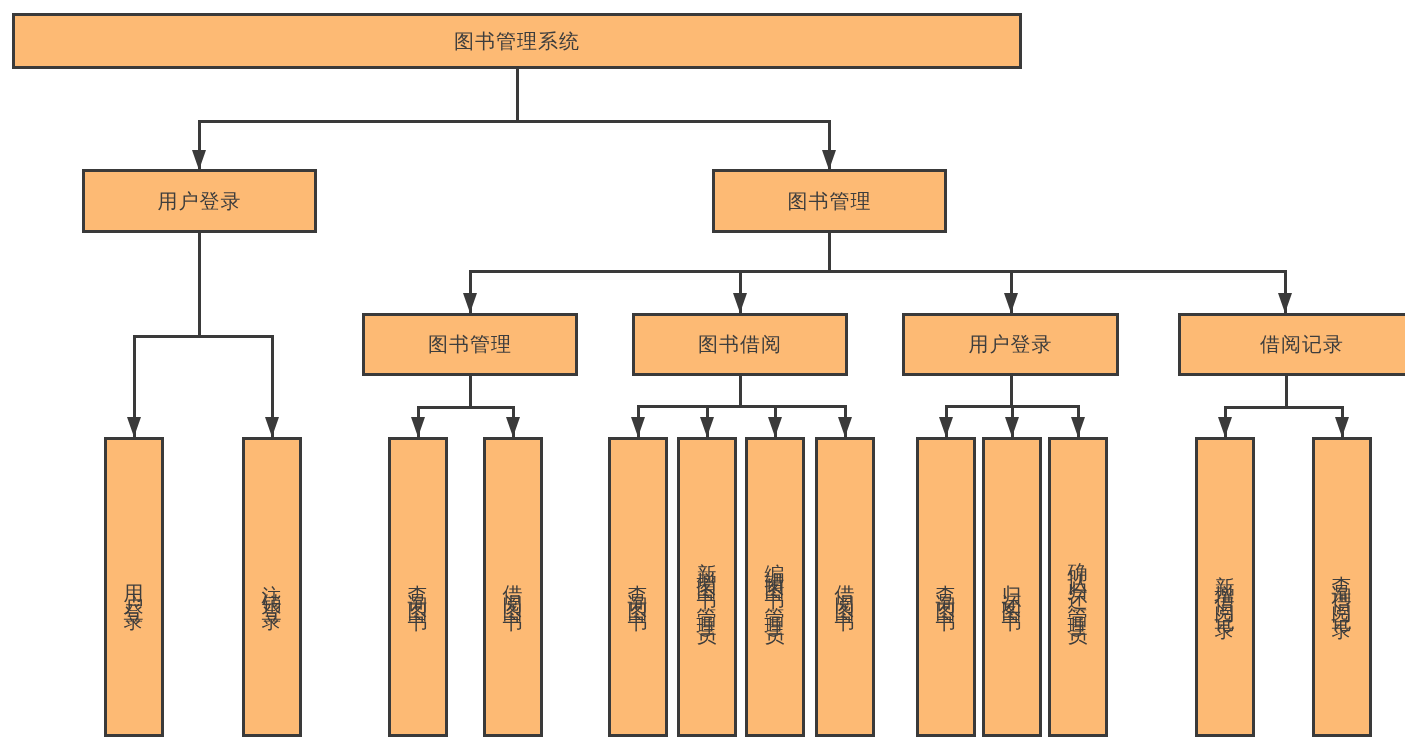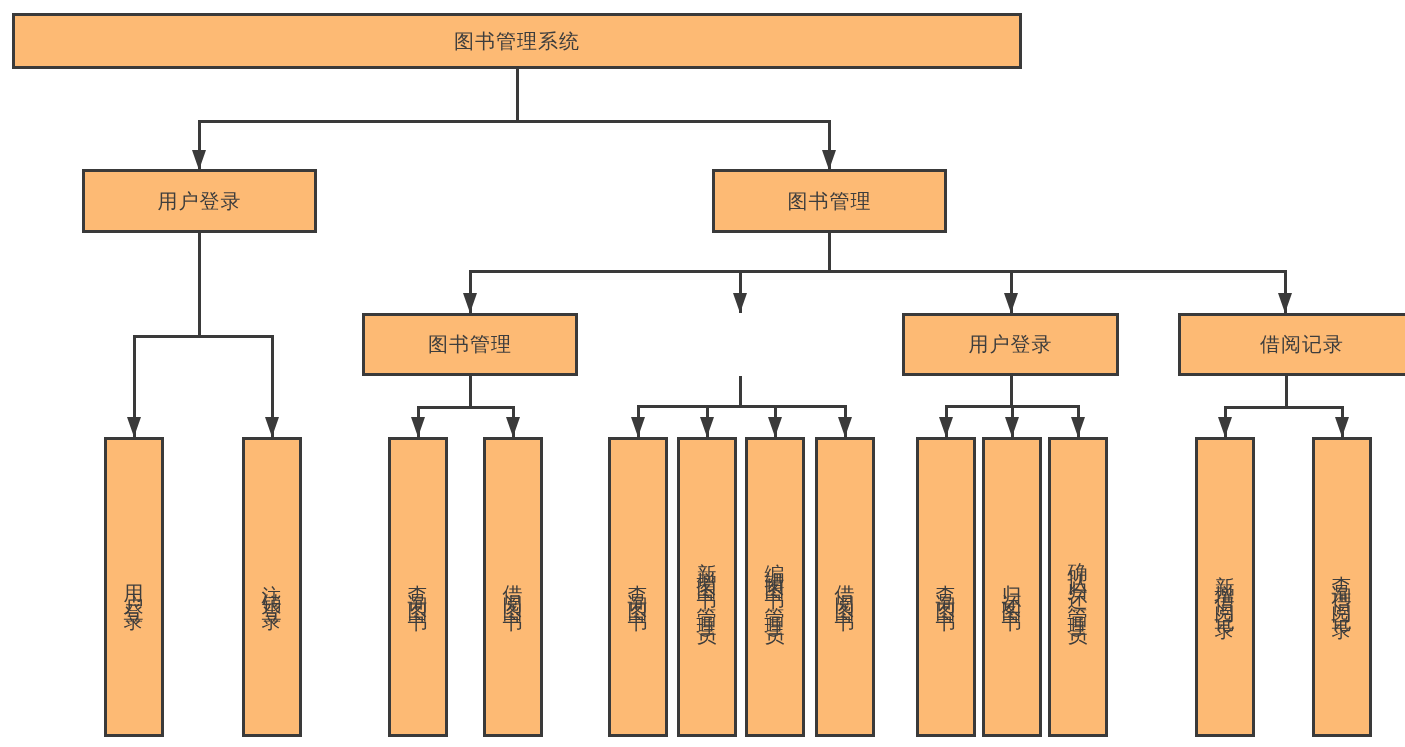--- a/index.html
+++ b/index.html
@@ -121,20 +121,21 @@
   <div class="vline" style="left:1341px;top:406px;height:31px"></div>
   <div class="arrow" style="left:1218px;top:417px"></div>
   <div class="arrow" style="left:1335px;top:417px"></div>
 
   <div class="box root">图书管理系统</div>
 
   <div class="box lvl2" style="left:82px">用户登录</div>
   <div class="box lvl2" style="left:712px">图书管理</div>
 
   <div class="box lvl3" style="left:362px;width:216px">图书管理</div>
+  <div class="box lvl3" style="left:632px;width:216px">图书借阅</div>
   <div class="box lvl3" style="left:902px;width:217px">用户登录</div>
   <div class="box lvl3" style="left:1178px;width:248px">借阅记录</div>
 
   <div class="box leaf" style="left:104px">
       <span class="vtext">用户登录</span>
     </div>
   <div class="box leaf" style="left:242px">
       <span class="vtext">注销登录</span>
     </div>
 

